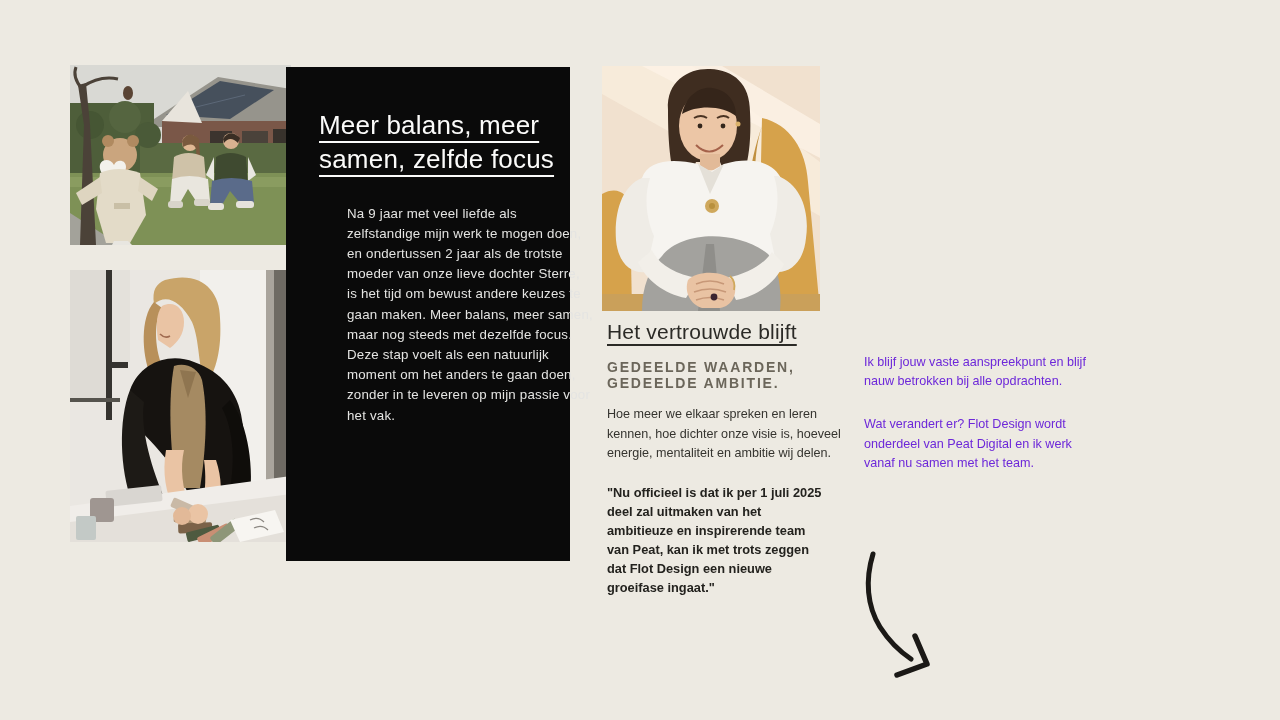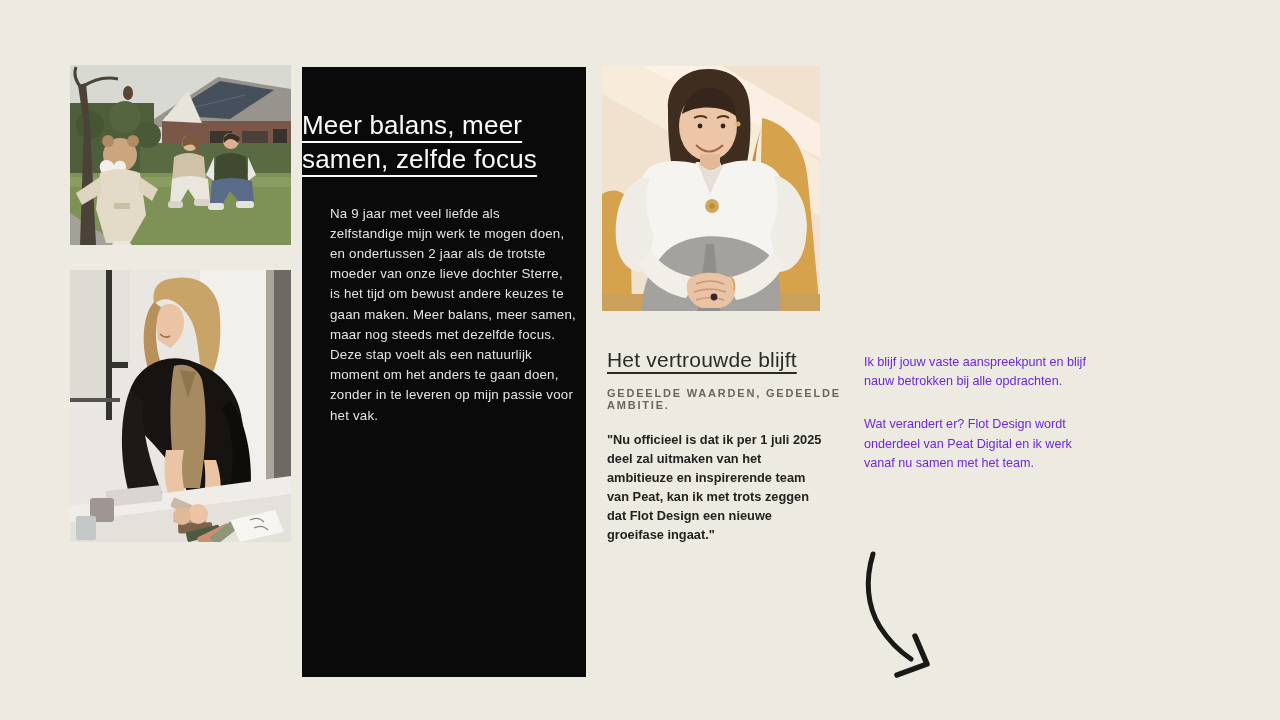--- a/index.html
+++ b/index.html
@@ -9,40 +9,40 @@
     position:relative; width:1280px; height:720px;
     background:#edeae2; overflow:hidden; margin:0 auto;
   }
   .photo { position:absolute; overflow:hidden; }
   .photo svg { display:block; width:100%; height:100%; }
   .photo-family { left:70px; top:65px; width:221px; height:180px; }
   .photo-desk   { left:70px; top:270px; width:221px; height:272px; }
   .photo-portrait { left:602px; top:66px; width:218px; height:245px; }
 
   .dark-panel {
-    position:absolute; left:302px; top:67px; width:284px; height:610px;
-    background:#0a0a0a; padding:41px 17px 0 0;
+    position:absolute; left:286px; top:67px; width:284px; height:494px;
+    background:#0a0a0a; padding:41px 17px 0 33px;
   }
   .dark-panel h1 {
     width:246px; color:#fbfbfa; font-size:26px; font-weight:400;
     line-height:1.32; letter-spacing:.2px;
     text-decoration:underline; text-decoration-thickness:2px; text-underline-offset:7px;
   }
   .dark-panel p {
     margin-top:27px; width:246px; color:#e4e4e2;
     font-size:13.3px; line-height:20.2px; letter-spacing:.2px;margin-left:28px;
   }
 
   .mid-col { position:absolute; left:607px; top:320px; width:246px; }
   .mid-col h2 {
     color:#2b2a26; font-size:21px; font-weight:400; letter-spacing:.2px;
-    text-decoration:underline; text-decoration-thickness:1.5px; text-underline-offset:5px;margin-top:28px;
+    text-decoration:underline; text-decoration-thickness:1.5px; text-underline-offset:5px;
   }
   .mid-col .subheading {
-    margin-top:15px; color:#6b665a; font-size:11px; font-weight:700;
+    margin-top:15px; color:#6b665a; font-size:14px; font-weight:700;
     letter-spacing:1.8px;
   }
   .mid-col .body {
     margin-top:14px; color:#35342f; font-size:12.6px; line-height:19.5px;
   }
   .mid-col .quote {
     margin-top:19px; color:#23221e; font-size:12.8px; font-weight:700;
     line-height:19px; width:222px;
   }
 
@@ -210,20 +210,21 @@
       <path d="M86,214 C96,204 122,204 132,216 C136,228 130,240 118,242 L100,242 C88,238 82,226 86,214 Z" fill="#e9c3a3"></path>
       <path d="M94,218 q14,-6 28,0 M92,226 q16,-6 32,0 M94,234 q14,-5 28,0" stroke="#c79878" stroke-width="1.6" fill="none"></path>
       <circle cx="112" cy="231" r="3.4" fill="#3a2430"></circle>
       <path d="M128,210 q6,6 4,14" stroke="#cfa85c" stroke-width="1.8" fill="none"></path>
     </svg>
   </div>
 
   <section class="mid-col">
     <h2>Het vertrouwde blijft</h2>
     <div class="subheading">GEDEELDE WAARDEN, GEDEELDE AMBITIE.</div>
+    <p class="body">Hoe meer we elkaar spreken en leren kennen, hoe dichter onze visie is, hoeveel energie, mentaliteit en ambitie wij delen.</p>
     <p class="quote">"Nu officieel is dat ik per 1 juli 2025 deel zal uitmaken van het ambitieuze en inspirerende team van Peat, kan ik met trots zeggen dat Flot Design een nieuwe groeifase ingaat."</p>
   </section>
 
   <section class="right-col">
     <p>Ik blijf jouw vaste aanspreekpunt en blijf nauw betrokken bij alle opdrachten.</p>
     <p>Wat verandert er? Flot Design wordt onderdeel van Peat Digital en ik werk vanaf nu samen met het team.</p>
   </section>
 
   <div class="arrow-wrap">
     <svg viewBox="0 0 95 135">

